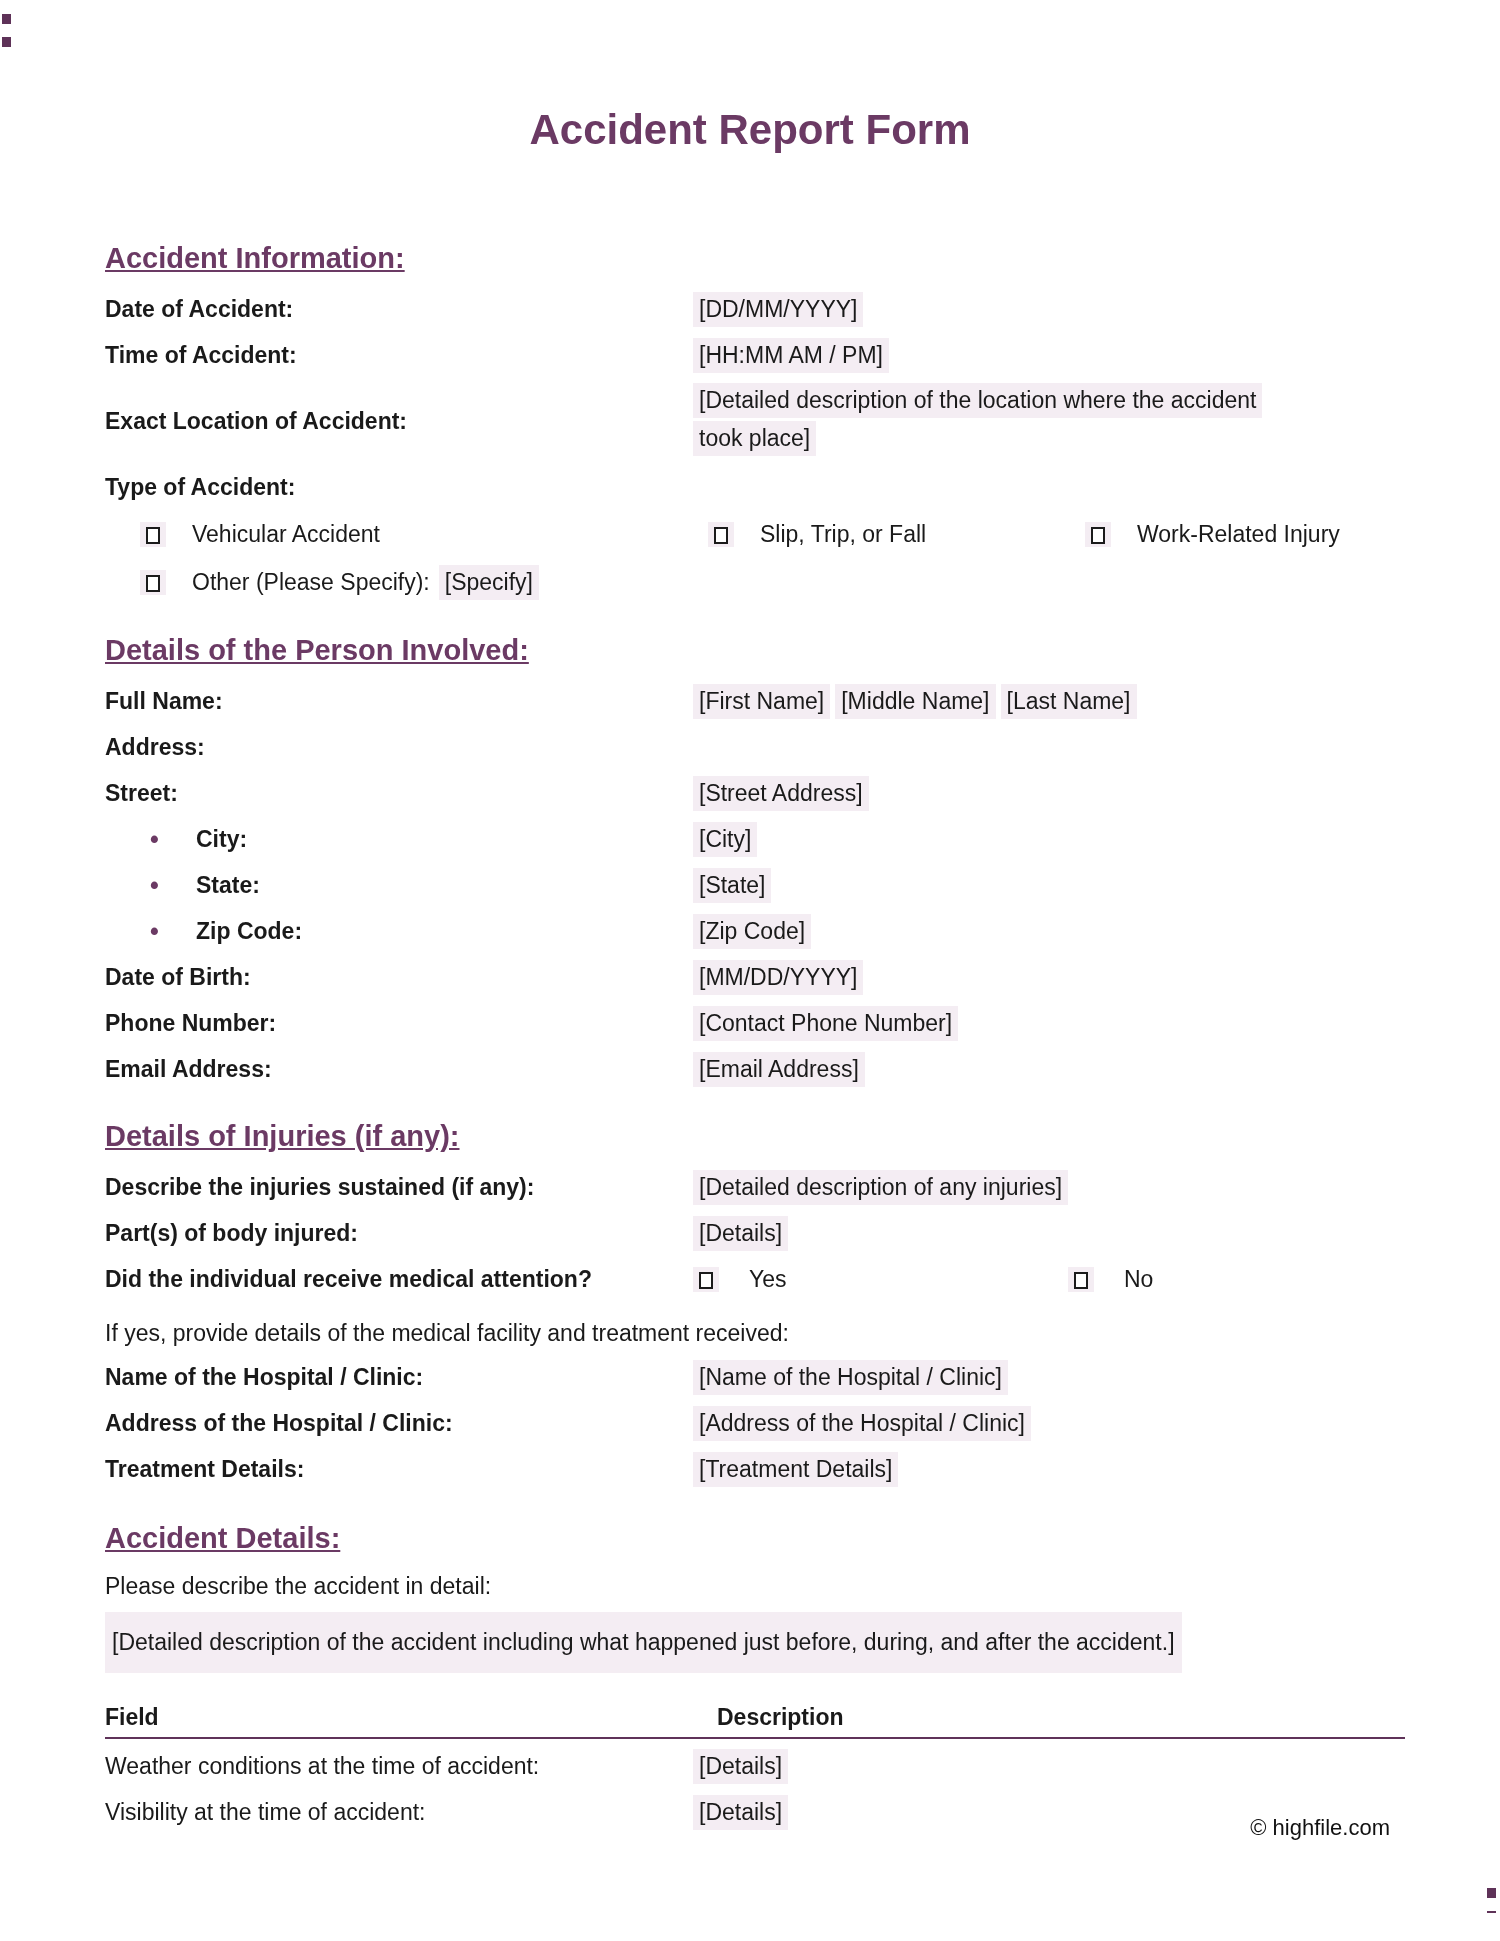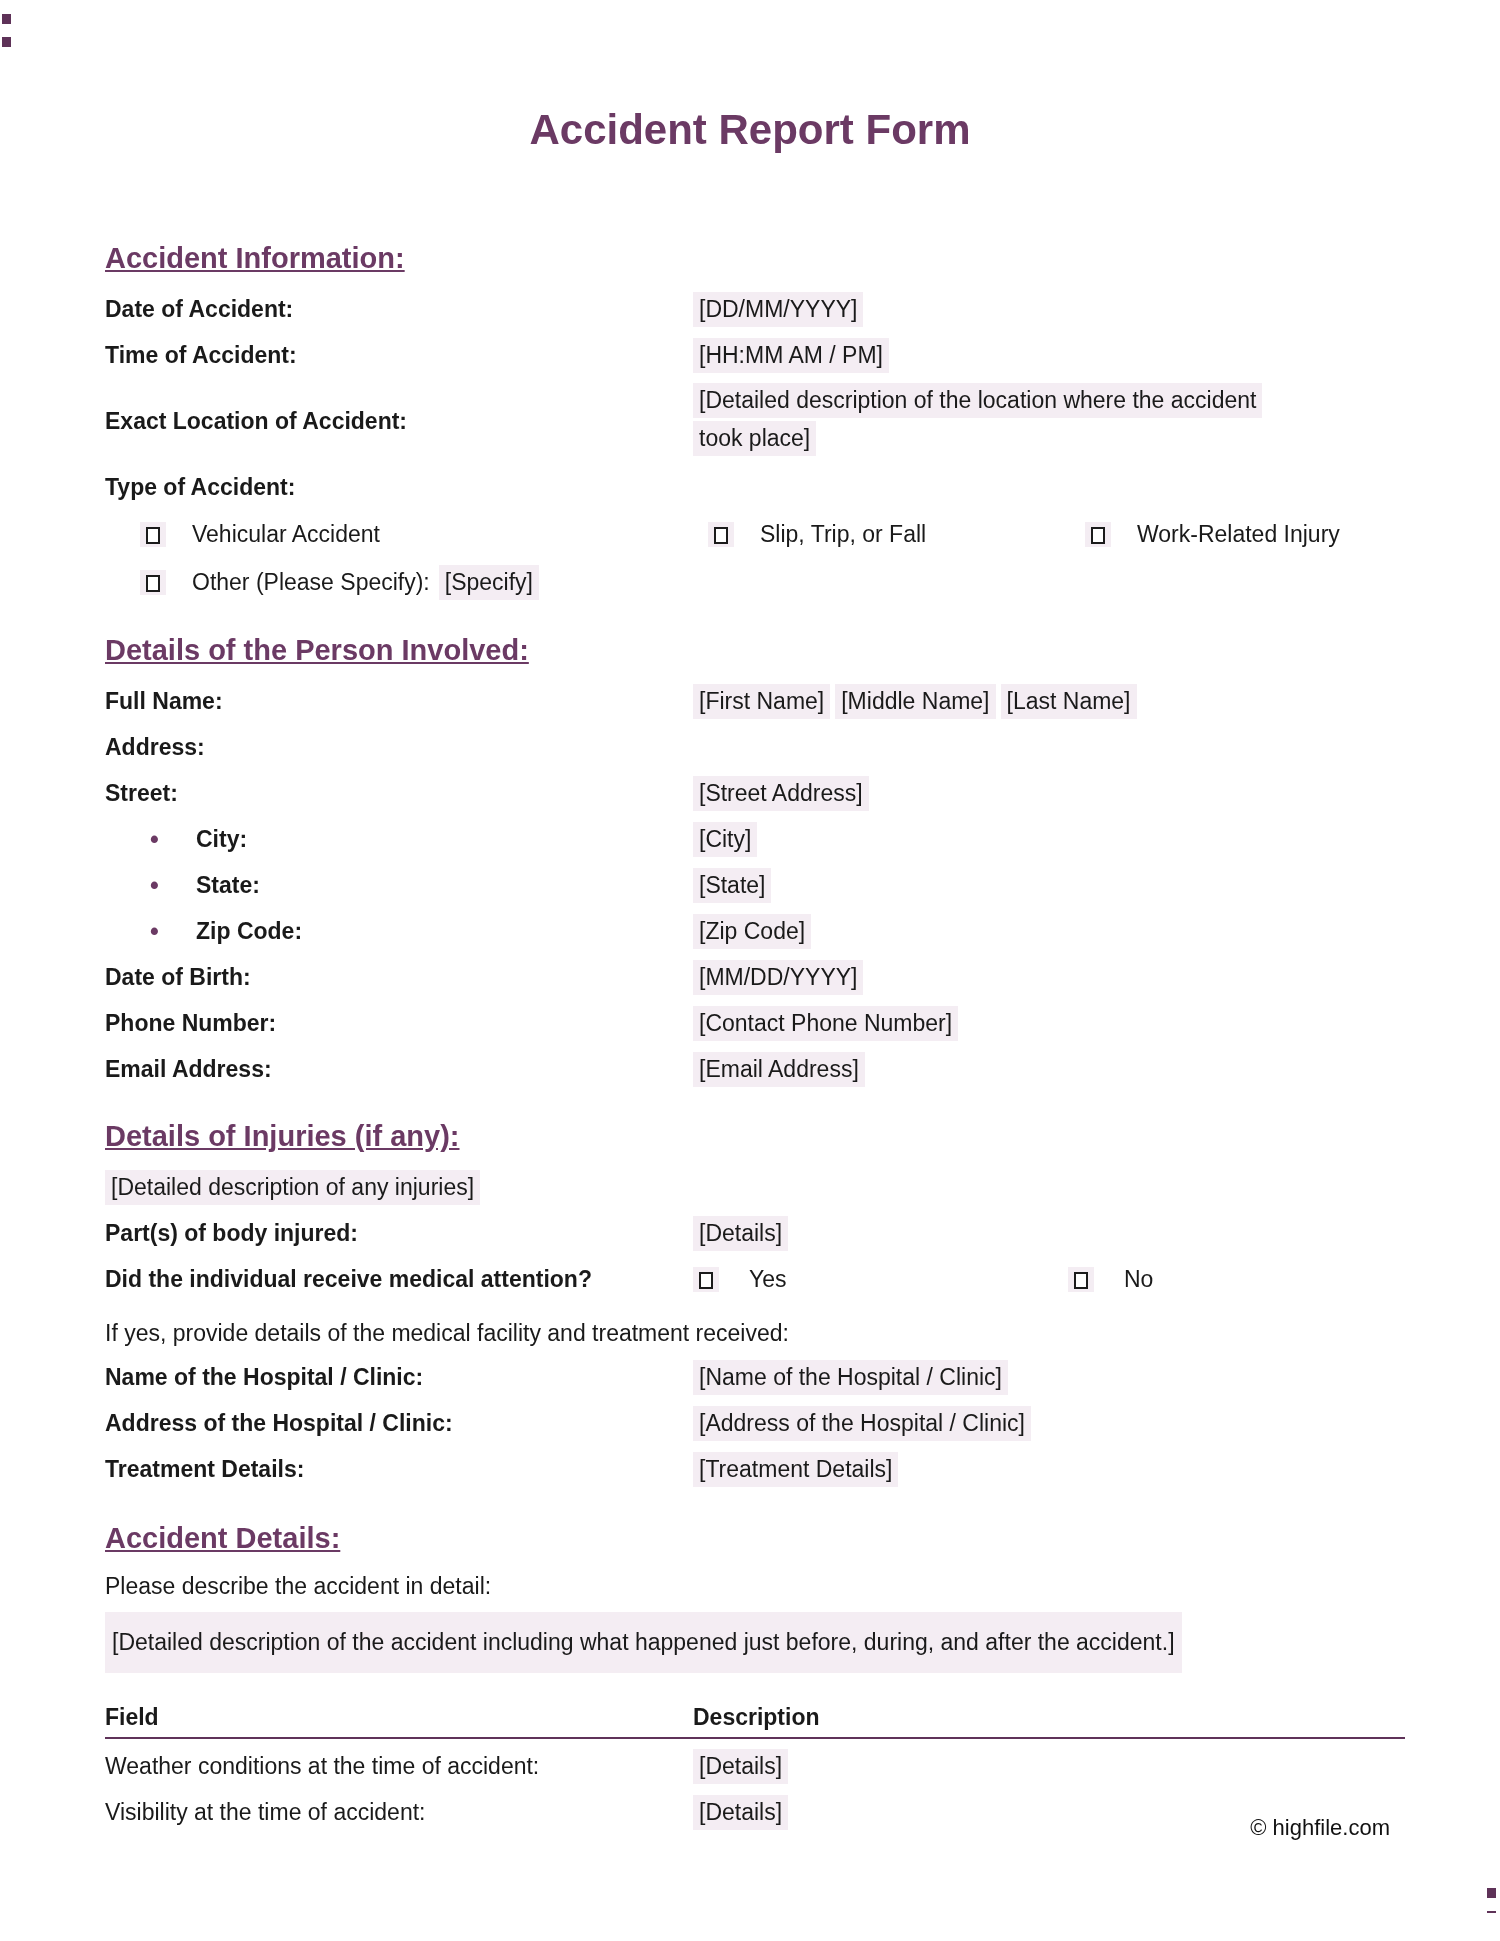--- a/index.html
+++ b/index.html
@@ -54,21 +54,21 @@
   .other-hl{margin-left:9px;}
   .blbl{width:588px;flex-shrink:0;display:flex;align-items:center;font-weight:bold;}
   .dot{color:var(--heading);margin-left:45px;width:46px;font-size:25px;flex-shrink:0;}
   .grp{display:flex;align-items:center;}
   .grp-yes{width:375px;}
   .grp .cb-label{margin-left:30px;}
   .para{margin-top:16px;line-height:30px;font-weight:normal;}
   .rows-tight{margin-top:6px;}
   .prompt-row{margin-top:10px;min-height:40px;display:flex;align-items:center;}
   .desc-block{margin-top:2px;}
-  .tbl-head{display:flex;align-items:flex-end;margin-top:24px;min-height:34px;}
+  .tbl-head{display:flex;align-items:flex-end;margin-top:24px;min-height:34px;gap:24px;}
   .tbl-head .lbl{font-weight:bold;}
   .tbl-divider{height:2px;background:var(--divider);margin-top:6px;width:1300px;border:none;}
   .tbl-rows{margin-top:4px;}
   .footer{position:absolute;top:1815px;right:110px;font-size:22px;color:#111111;}
 </style>
 </head>
 <body>
 
 <div class="page">
 
@@ -176,20 +176,21 @@
       </div>
       <div class="row">
         <div class="lbl">Email Address:</div>
         <div class="val"><span class="hl">[Email Address]</span></div>
       </div>
     </div>
 
     <h2 class="h2-injuries">Details of Injuries (if any):</h2>
     <div class="rows">
       <div class="row">
+        <div class="lbl">Describe the injuries sustained (if any):</div>
         <div class="val"><span class="hl">[Detailed description of any injuries]</span></div>
       </div>
       <div class="row">
         <div class="lbl">Part(s) of body injured:</div>
         <div class="val"><span class="hl">[Details]</span></div>
       </div>
       <div class="row">
         <div class="lbl">Did the individual receive medical attention?</div>
         <div class="val grp">
           <span class="grp grp-yes">

